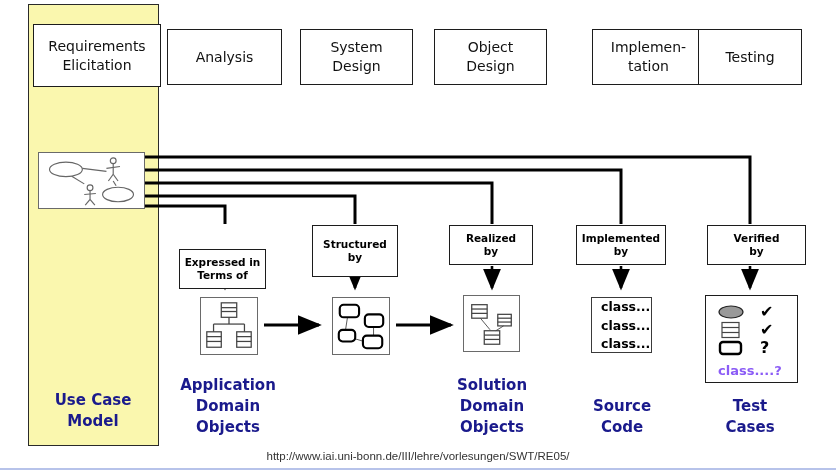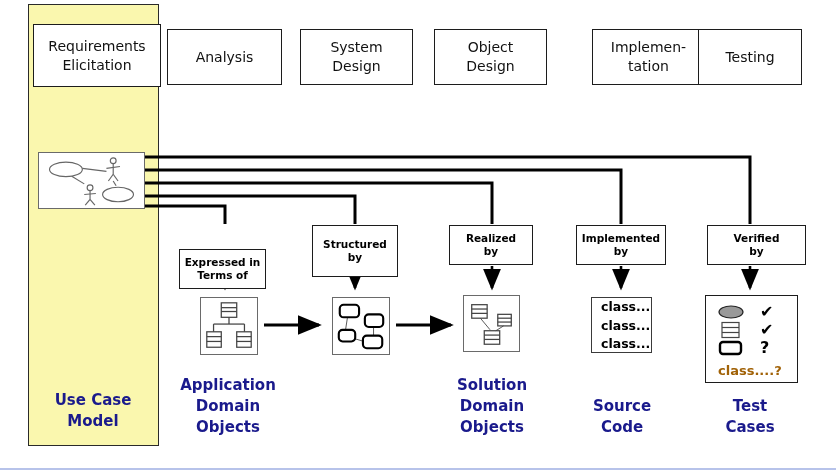--- a/index.html
+++ b/index.html
@@ -38,21 +38,21 @@
     padding-left:9px;font-weight:bold;font-size:12.5px;line-height:17px;color:#000;
   }
   
   .test-box{
     background:#fff;border:1px solid #1c1c1c;box-sizing:border-box;
     display:flex;flex-direction:column;justify-content:flex-start;
     padding:7px 8px 4px 10px;
   }
   .tc-row{display:flex;align-items:center;gap:14px;height:19px;}
   .tc-glyph{font-weight:bold;font-size:16px;line-height:16px;color:#000;}
-  .tc-class{font-weight:bold;font-size:13px;color:#a16207;margin-top:6px;margin-left:2px;}
+  .tc-class{font-weight:bold;font-size:13px;color:#8b5cf6;margin-top:6px;margin-left:2px;}
   
   .blabel{
     color:var(--blue,#1A1A8C);font-weight:bold;font-size:15px;line-height:21px;
     text-align:center;white-space:pre-line;transform:translateX(-50%);
   }
   
   .footer-url{
     width:100%;text-align:center;font-family:"Liberation Sans",sans-serif;
     font-size:11.5px;color:#333;
   }
@@ -235,15 +235,16 @@
 Domain
 Objects</div>
   <div class="abs blabel" style="left:492px;bottom:38px;">Solution
 Domain
 Objects</div>
   <div class="abs blabel" style="left:622px;bottom:38px;">Source
 Code</div>
   <div class="abs blabel" style="left:750px;bottom:38px;">Test
 Cases</div>
 
+  <div class="abs footer-url" style="left:0;top:450px;">http://www.iai.uni-bonn.de/III/lehre/vorlesungen/SWT/RE05/</div>
   <div class="abs footer-rule" style="left:0;top:468px;width:836px;height:2px;"></div>
 
 </div>
 
 </body></html>

